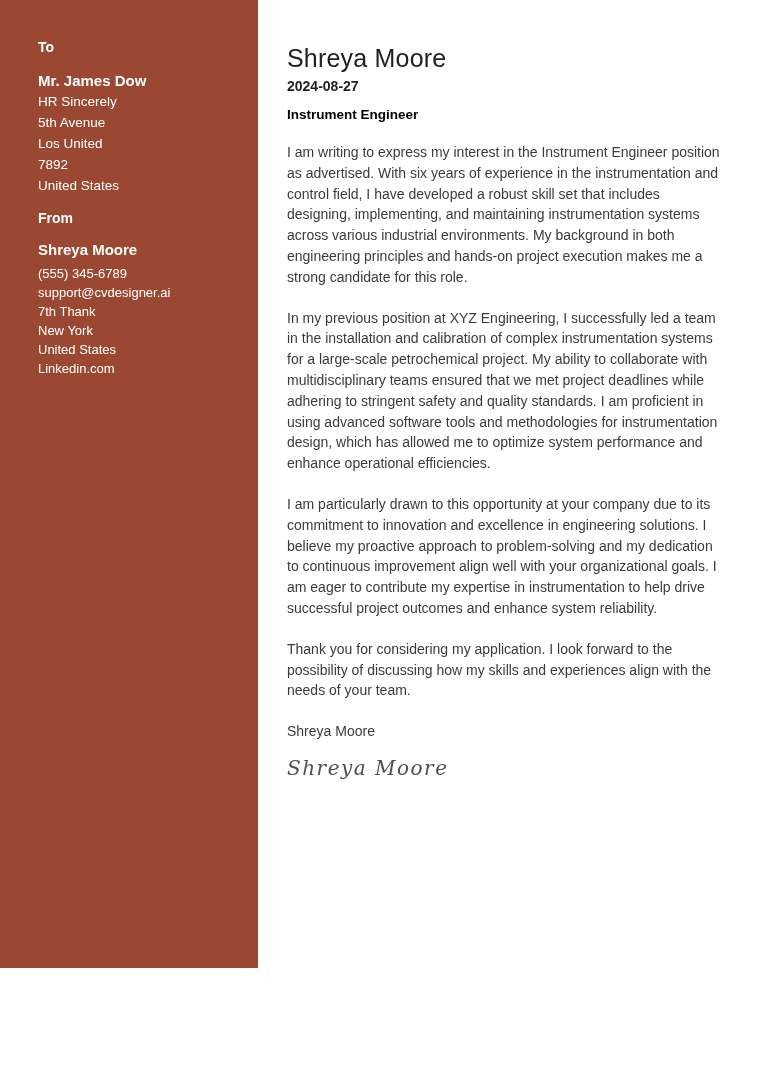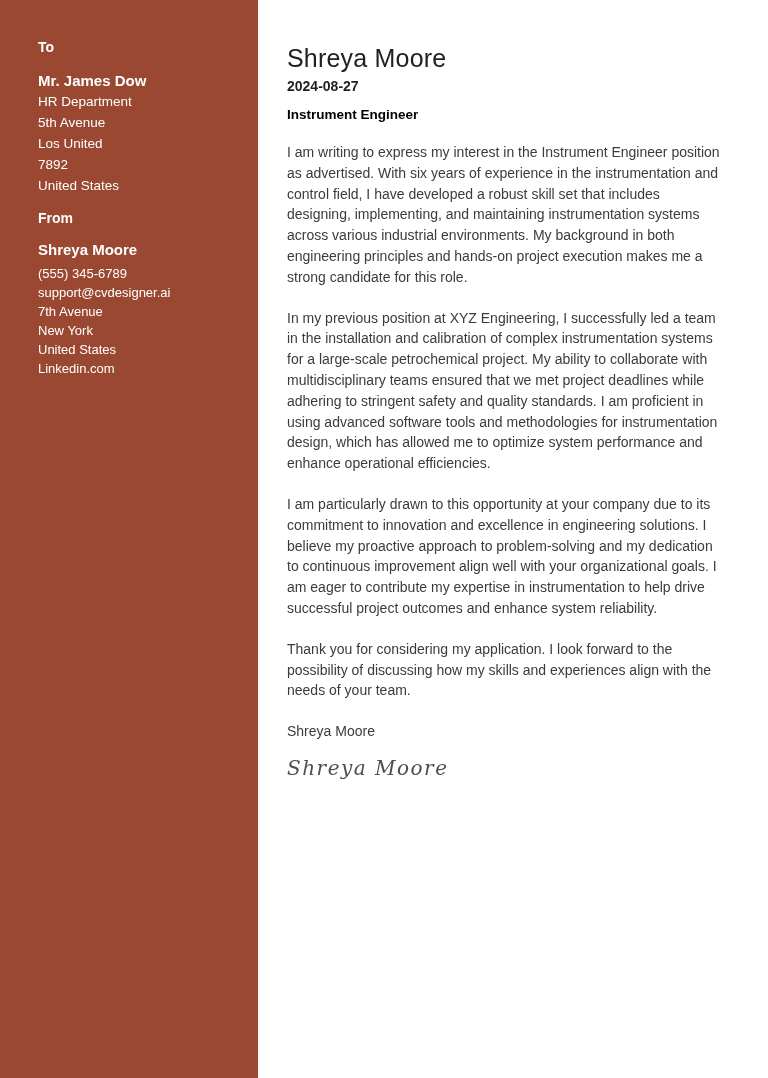--- a/index.html
+++ b/index.html
@@ -8,21 +8,21 @@
     font-family: "Liberation Sans", sans-serif;
     background: #ffffff;
     display: flex;
     overflow: hidden;
   }
 
   
   .sidebar {
     width: 258px;
     flex-shrink: 0;
-    height: 1078px;
+    height: 968px;
     background: #9a4831;
     color: #ffffff;
     padding: 40px 18px 0 38px;
   }
   .section-heading {
     font-size: 14px;
     font-weight: bold;
     line-height: 14px;
   }
   .contact-name {
@@ -97,34 +97,34 @@
   }
 </style>
 </head>
 <body>
 
 <aside class="sidebar">
   <div class="section-heading">To</div>
 
   <div class="to-block">
     <div class="contact-name">Mr. James Dow</div>
-    <div class="contact-line">HR Department</div>
+    <div class="contact-line">HR Sincerely</div>
     <div class="contact-line">5th Avenue</div>
     <div class="contact-line">Los United</div>
     <div class="contact-line">7892</div>
     <div class="contact-line">United States</div>
   </div>
 
   <div class="section-heading from-heading">From</div>
 
   <div class="from-block">
     <div class="contact-name">Shreya Moore</div>
     <div class="contact-line">(555) 345-6789</div>
     <div class="contact-line">support@cvdesigner.ai</div>
-    <div class="contact-line">7th Avenue</div>
+    <div class="contact-line">7th Thank</div>
     <div class="contact-line">New York</div>
     <div class="contact-line">United States</div>
     <div class="contact-line">Linkedin.com</div>
   </div>
 </aside>
 
 <main class="main">
   <h1 class="page-title">Shreya Moore</h1>
   <div class="letter-date">2024-08-27</div>
   <div class="job-title">Instrument Engineer</div>

